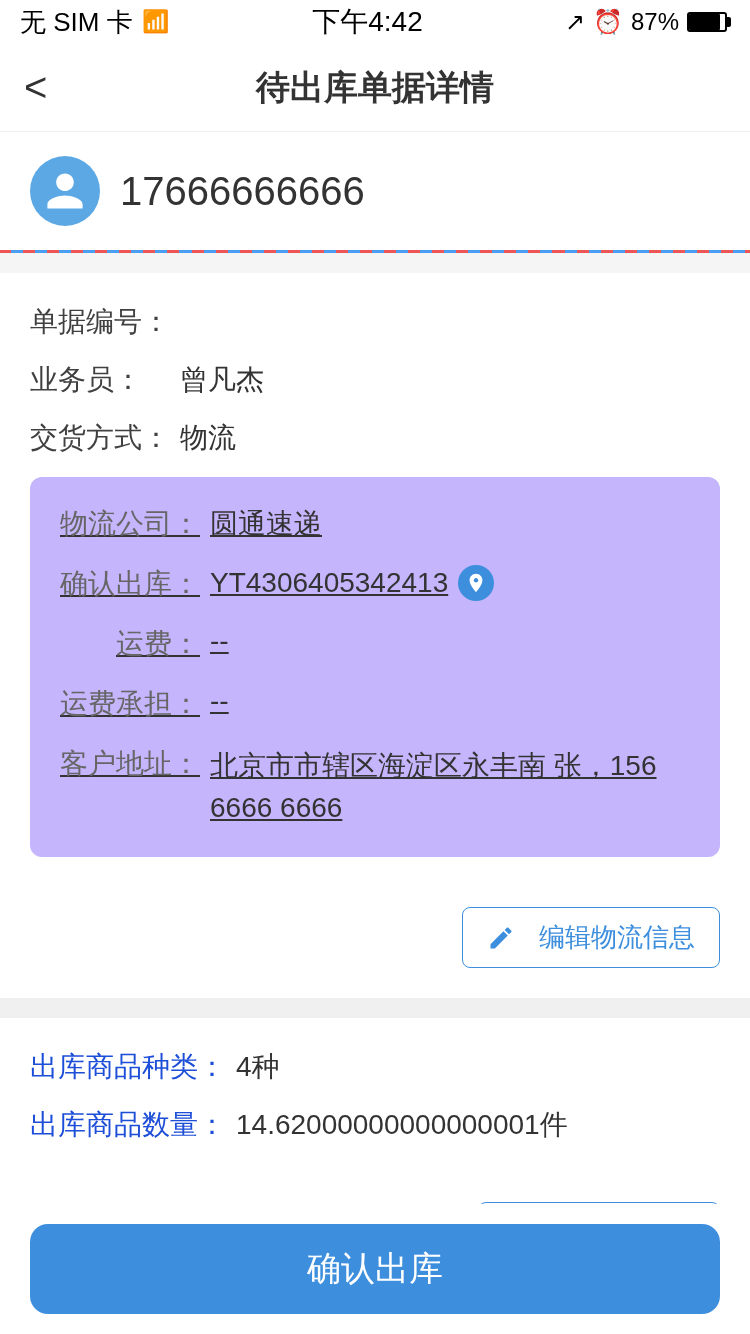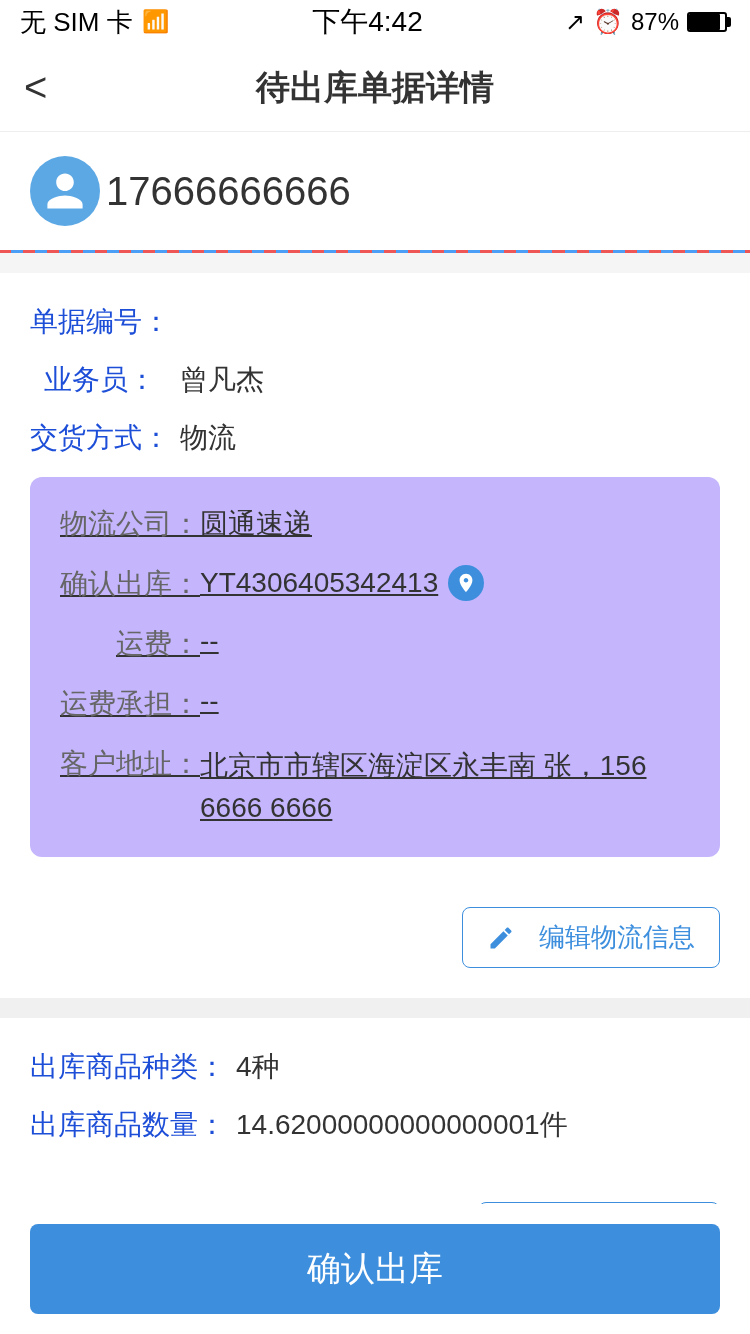--- a/index.html
+++ b/index.html
@@ -52,21 +52,21 @@
       font-weight: 600;
       color: #333;
     }
 
     
     .customer-header {
       background: #fff;
       padding: 24px 30px;
       display: flex;
       align-items: center;
-      gap: 6px;
+      gap: 20px;
       border-bottom: 3px solid transparent;
       border-image: repeating-linear-gradient(90deg, #e55, #e55 12px, #4a9ef5 12px, #4a9ef5 24px) 1;
     }
     .avatar {
       width: 70px;
       height: 70px;
       border-radius: 50%;
       background: #5ba8e5;
       display: flex;
       align-items: center;
@@ -88,23 +88,23 @@
     }
 
     .info-row {
       display: flex;
       align-items: flex-start;
       margin-bottom: 20px;
       font-size: 28px;
     }
     .info-row:last-child { margin-bottom: 0; }
     .info-label {
-      color: #1d4ed8;
+      color: #404040;
       min-width: 140px;
-      text-align: center;
+      text-align: left;
       flex-shrink: 0;
     }
     .info-value {
       color: #333;
       margin-left: 10px;
       flex: 1;
     }
 
     
     .logistics-card {
@@ -123,20 +123,21 @@
     }
     .logistics-row:last-child { margin-bottom: 0; }
     .logistics-label {
       color: #666;
       min-width: 140px;
       text-align: right;
       flex-shrink: 0;
     }
     .logistics-value {
       color: #333;
+      margin-left: 10px;
       flex: 1;
       display: flex;
       align-items: center;
       gap: 10px;
     }
     .logistics-value .address { line-height: 1.5; }
 
     .location-icon {
       width: 36px;
       height: 36px;
@@ -225,21 +226,21 @@
       bottom: 0;
       width: 750px;
       padding: 20px 0;
       background: #fff;
     }
     .confirm-btn {
       margin: 0 30px;
       width: calc(750px - 60px);
       height: 90px;
       background: #3d8fde;
-      border-radius: 8px;
+      border-radius: 18px;
       border: none;
       color: #fff;
       font-size: 34px;
       font-weight: 500;
       cursor: pointer;
       display: flex;
       align-items: center;
       justify-content: center;
     }
 

